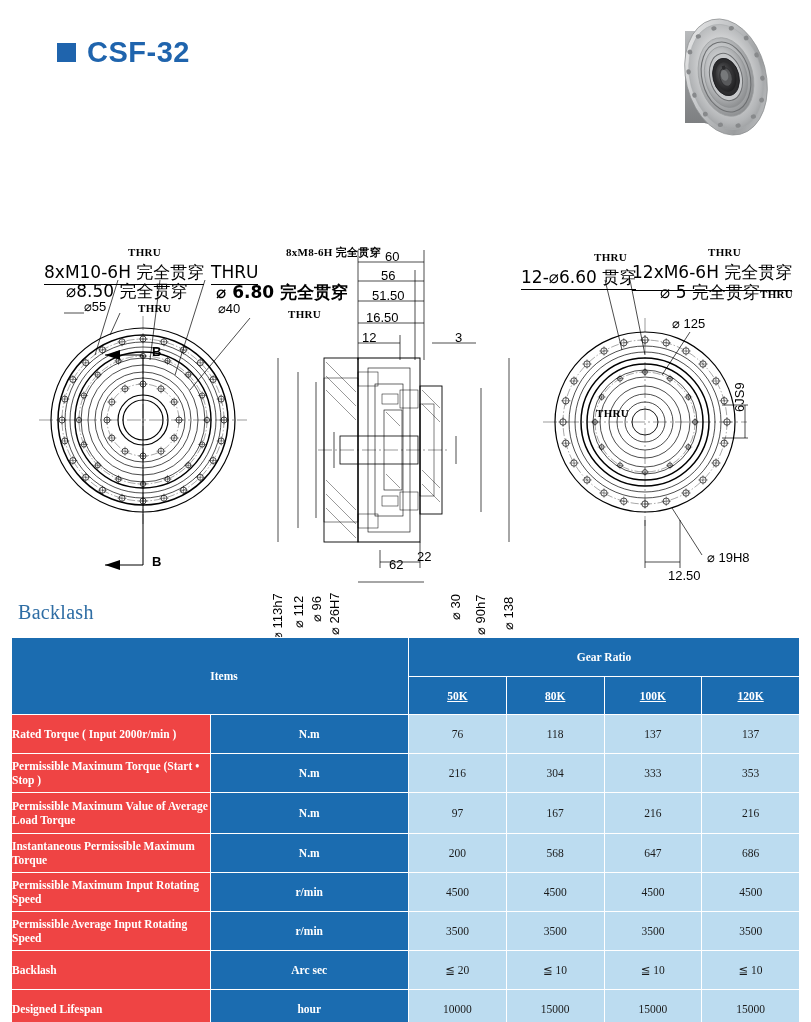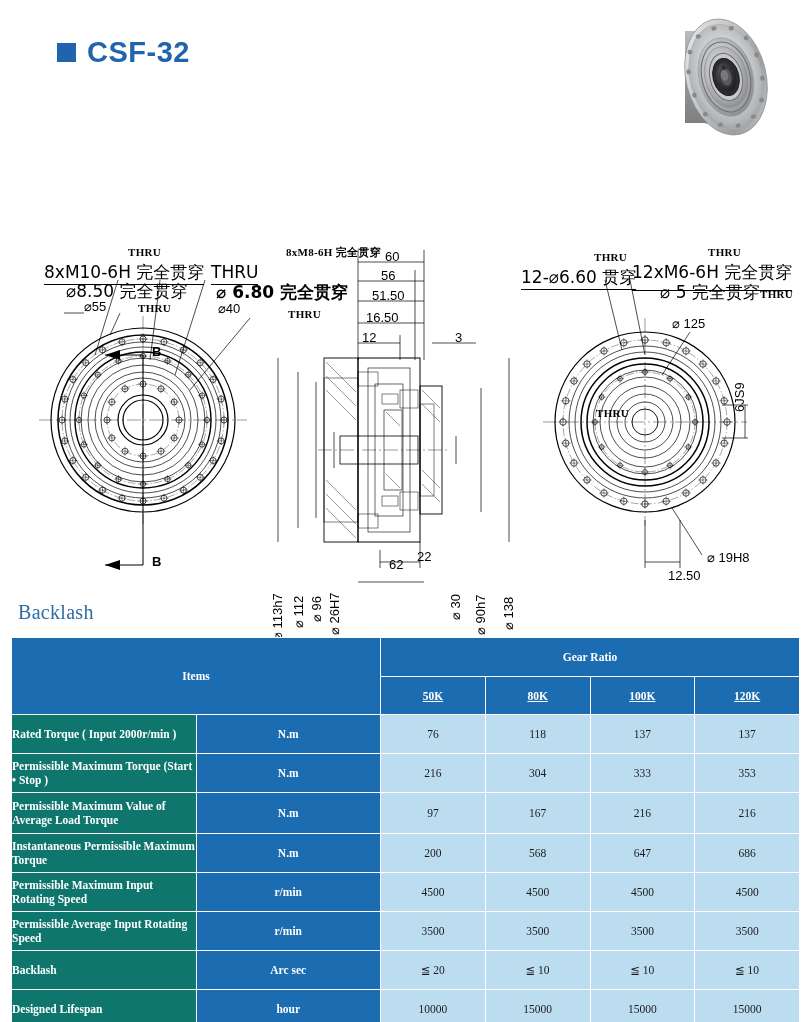--- a/index.html
+++ b/index.html
@@ -101,21 +101,21 @@
     color: #ffffff;
     font-weight: bold;
     font-size: 11.5px;
     text-align: center;
     vertical-align: middle;
   }
   #param-table thead th.items-head { height: 75px; }
   #param-table thead th.gear-head { height: 38px; }
   #param-table thead th.ratio-head { height: 37px; text-decoration: underline; }
   td.row-label {
-    background: #0f766e;
+    background: #ef4444;
     color: #ffffff;
     font-size: 11.5px;
     font-weight: bold;
     text-align: left;
     padding: 0 0 0 8px;
     height: 38px;
     line-height: 1.25;
   }
   td.row-unit {
     background: #1b6cb0;
@@ -679,21 +679,21 @@
       </g>
     </g>
   </svg>
 </div>
 
 <div id="parameter-heading">Backlash</div>
 
 <table id="param-table">
   <thead>
     <tr>
-      <th class="items-head" rowspan="2" colspan="2" style="width:368px;">Items</th>
+      <th class="items-head" rowspan="2" colspan="2" style="width:368px;padding-left:28px;">Items</th>
       <th class="gear-head" colspan="4">Gear Ratio</th>
     </tr>
     <tr>
       <th class="ratio-head" style="width:105px;">50K</th>
       <th class="ratio-head" style="width:105px;">80K</th>
       <th class="ratio-head" style="width:105px;">100K</th>
       <th class="ratio-head" style="width:106px;">120K</th>
     </tr>
   </thead>
   <tbody>

